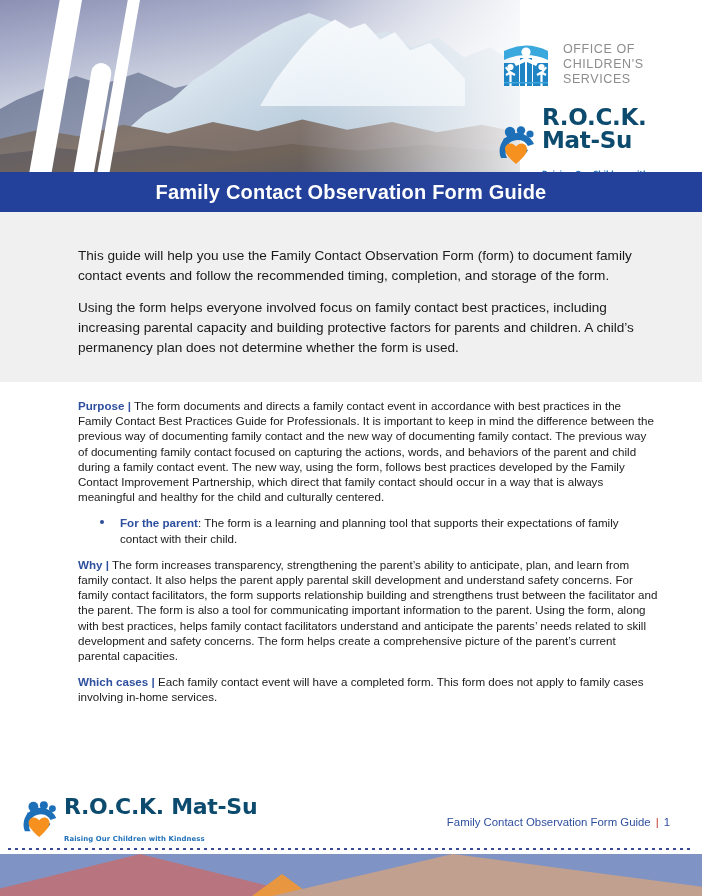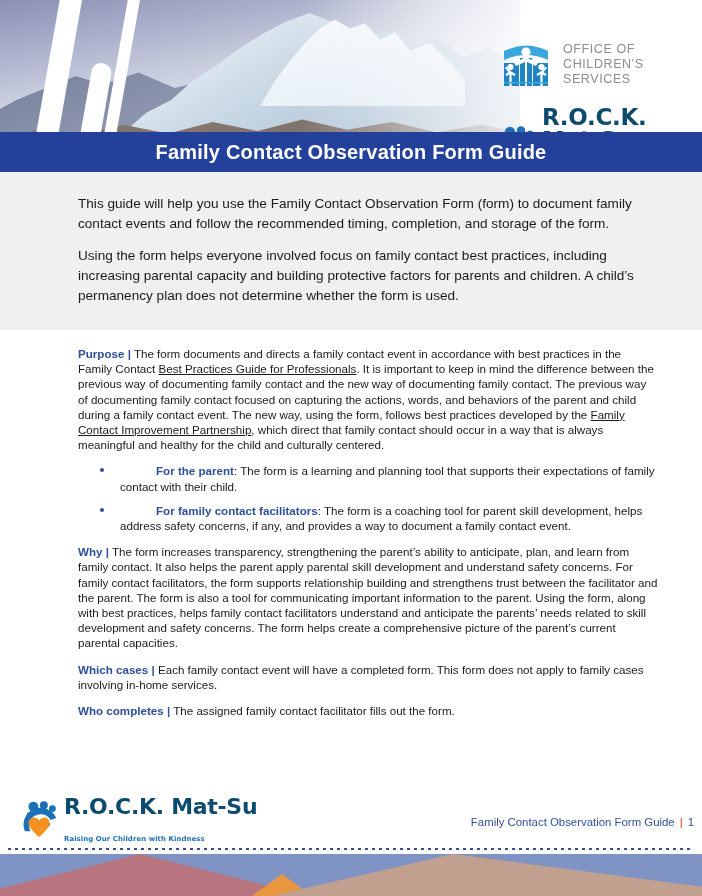--- a/index.html
+++ b/index.html
@@ -6,21 +6,21 @@
   body{
     width:702px;height:896px;overflow:hidden;
     background:#ffffff;
     font-family:"Liberation Sans", sans-serif;
     color:#1a1a1a;
     position:relative;
   }
   .page{position:relative;width:702px;height:896px;}
 
   
-  .hero{position:relative;width:702px;height:132px;overflow:hidden;background:#ffffff;}
+  .hero{position:relative;width:702px;height:172px;overflow:hidden;background:#ffffff;}
   .hero-photo{position:absolute;left:0;top:0;width:560px;height:172px;overflow:hidden;}
   .sky{position:absolute;inset:0;
     background:linear-gradient(170deg,#8c90b4 0%,#a7adc9 18%,#c9cede 38%,#e3e7ef 58%,#f2f4f8 78%,#ffffff 100%);}
   .mtn-far{position:absolute;left:-10px;top:52px;width:330px;height:120px;
     background:linear-gradient(160deg,#6f7a96 0%,#8a93ab 45%,#9aa1b6 100%);
     clip-path:polygon(0% 52%, 8% 40%, 17% 30%, 26% 20%, 34% 27%, 45% 17%, 56% 30%, 68% 22%, 80% 36%, 92% 28%, 100% 42%, 100% 100%, 0% 100%);}
   .mtn-main{position:absolute;left:120px;top:8px;width:430px;height:164px;
     background:linear-gradient(150deg,#f4f8fb 0%,#dfe9f1 22%,#c4d4e2 45%,#aec2d4 70%,#9fb4c8 100%);
     clip-path:polygon(0% 78%, 6% 64%, 12% 56%, 17% 44%, 22% 36%, 27% 26%, 33% 16%, 38% 9%, 44% 3%, 50% 9%, 56% 18%, 62% 14%, 68% 24%, 74% 18%, 80% 30%, 86% 24%, 92% 34%, 100% 40%, 100% 100%, 0% 100%);}
   .mtn-snow{position:absolute;left:215px;top:16px;width:250px;height:90px;
@@ -53,46 +53,46 @@
   .rock-text{display:flex;flex-direction:column;line-height:1;}
   .rock-name{font-family:"DejaVu Sans",sans-serif;font-weight:bold;font-size:23px;color:#0c4a6e;letter-spacing:-.3px;}
   .rock-tag{font-family:"DejaVu Sans",sans-serif;font-size:7.2px;color:#1d6fb8;font-weight:bold;letter-spacing:.1px;margin-top:18px;}
 
   
   .title-banner{width:702px;height:40px;background:#23409a;display:flex;align-items:center;justify-content:center;}
   .title-banner h1{margin:0;color:#ffffff;font-family:"Liberation Sans",sans-serif;
     font-size:20px;font-weight:bold;letter-spacing:.2px;}
 
   
-  .intro{background:#f0f0f0;padding:22px 30px 16px 78px;}
+  .intro{background:#f0f0f0;padding:34px 30px 16px 78px;}
   .intro p{margin:0 0 12px 0;font-family:"Liberation Sans",sans-serif;
     font-size:13.6px;line-height:20px;color:#1a1a1a;max-width:560px;}
   .intro p:last-child{margin-bottom:8px;}
 
   
   .body{padding:16px 30px 0 78px;background:#ffffff;}
   .body p{margin:0 0 11px 0;font-family:"Liberation Sans",sans-serif;
     font-size:11.6px;line-height:15.2px;color:#1a1a1a;text-align:left;max-width:580px;}
   .lead{color:#2e4f9e;font-weight:bold;}
-  .u{text-decoration:underline;margin-top:24px;}
+  .u{margin-top:24px;}
   ul.bullets{margin:4px 0 11px 0;padding:0;list-style:none;max-width:580px;}
   ul.bullets li{position:relative;padding-left:42px;margin-bottom:9px;
     font-family:"Liberation Sans",sans-serif;font-size:11.6px;line-height:15.2px;color:#1a1a1a;}
   ul.bullets li:before{content:"";position:absolute;left:22px;top:5px;width:4px;height:4px;
     background:#2e4f9e;border-radius:50%;}
-  .bl{color:#2e4f9e;font-weight:bold;margin-left:36px;}
+  .bl{color:#2e4f9e;font-weight:bold;}
 
   
   .footer{position:absolute;left:0;bottom:0;width:702px;height:106px;background:#ffffff;}
   .footer-row{position:relative;height:58px;}
   .footer-logo{position:absolute;left:22px;top:6px;display:flex;align-items:center;gap:4px;}
   .footer-logo .rock-mark{width:38px;height:40px;}
   .footer-logo .rock-name{font-size:22px;}
   .footer-logo .rock-tag{font-size:6.9px;}
-  .footer-text{position:absolute;right:8px;top:26px;font-family:"Liberation Sans",sans-serif;
+  .footer-text{position:absolute;right:32px;top:26px;font-family:"Liberation Sans",sans-serif;
     font-size:11.4px;color:#2e4f9e;}
   .footer-text .sep{color:#c0392b;margin:0 5px;}
   .dotline{position:absolute;left:8px;right:8px;top:58px;height:2px;
     background:repeating-linear-gradient(to right,#3b4a96 0 3px,transparent 3px 7px);}
   .bottom-art{position:absolute;left:0;bottom:0;width:702px;height:42px;overflow:hidden;background:#7f93c4;}
   .tri{position:absolute;bottom:0;}
   .tri-red{left:-30px;bottom:0;width:340px;height:42px;background:#b9757f;
     clip-path:polygon(0% 100%, 50% 0%, 100% 100%);}
   .tri-orange{left:252px;bottom:0;width:60px;height:22px;background:#e8963f;
     clip-path:polygon(0% 100%, 50% 0%, 100% 100%);}
@@ -172,28 +172,26 @@
     <p>This guide will help you use the Family Contact Observation Form (form) to document family contact events and follow the recommended timing, completion, and storage of the form.</p>
     <p>Using the form helps everyone involved focus on family contact best practices, including increasing parental capacity and building protective factors for parents and children. A child’s permanency plan does not determine whether the form is used.</p>
   </div>
 
   <div class="body">
 
     <p><span class="lead">Purpose</span><span class="lead">&nbsp;</span><span class="lead">|</span><span> The form documents and directs a family contact event in accordance with best practices in the Family Contact </span><span class="u">Best Practices Guide for Professionals</span><span>. It is important to keep in mind the difference between the previous way of documenting family contact and the new way of documenting family contact. The previous way of documenting family contact focused on capturing the actions, words, and behaviors of the parent and child during a family contact event. The new way, using the form, follows best practices developed by the </span><span class="u">Family Contact Improvement Partnership</span><span>, which direct that family contact should occur in a way that is always meaningful and healthy for the child and culturally centered.</span></p>
 
     <ul class="bullets">
       <li><span class="bl">For the parent</span><span>: The form is a learning and planning tool that supports their expectations of family contact with their child.</span></li>
-      <li><span class="bl">For family contact facilitators</span><span>: The form is a coaching tool for parent skill development, helps address safety concerns, if any, and provides a way to document a family contact event.</span></li>
     </ul>
 
     <p><span class="lead">Why</span><span class="lead">&nbsp;</span><span class="lead">|</span><span> The form increases transparency, strengthening the parent’s ability to anticipate, plan, and learn from family contact. It also helps the parent apply parental skill development and understand safety concerns. For family contact facilitators, the form supports relationship building and strengthens trust between the facilitator and the parent. The form is also a tool for communicating important information to the parent. Using the form, along with best practices, helps family contact facilitators understand and anticipate the parents’ needs related to skill development and safety concerns. The form helps create a comprehensive picture of the parent’s current parental capacities.</span></p>
 
     <p><span class="lead">Which cases</span><span class="lead">&nbsp;</span><span class="lead">|</span><span> Each family contact event will have a completed form. This form does not apply to family cases involving in-home services.</span></p>
 
-    <p><span class="lead">Who completes</span><span class="lead">&nbsp;</span><span class="lead">|</span><span> The assigned family contact facilitator fills out the form.</span></p>
   </div>
 
   <div class="footer">
     <div class="footer-row">
       <div class="footer-logo">
         <span class="rock-mark">
           <svg viewBox="0 0 40 42" width="38" height="40">
             <circle cx="12" cy="8" r="5.2" fill="#1d6fb8"></circle>
             <circle cx="23" cy="6.5" r="4.2" fill="#1d6fb8"></circle>
             <circle cx="32" cy="10" r="3.6" fill="#1d6fb8"></circle>

